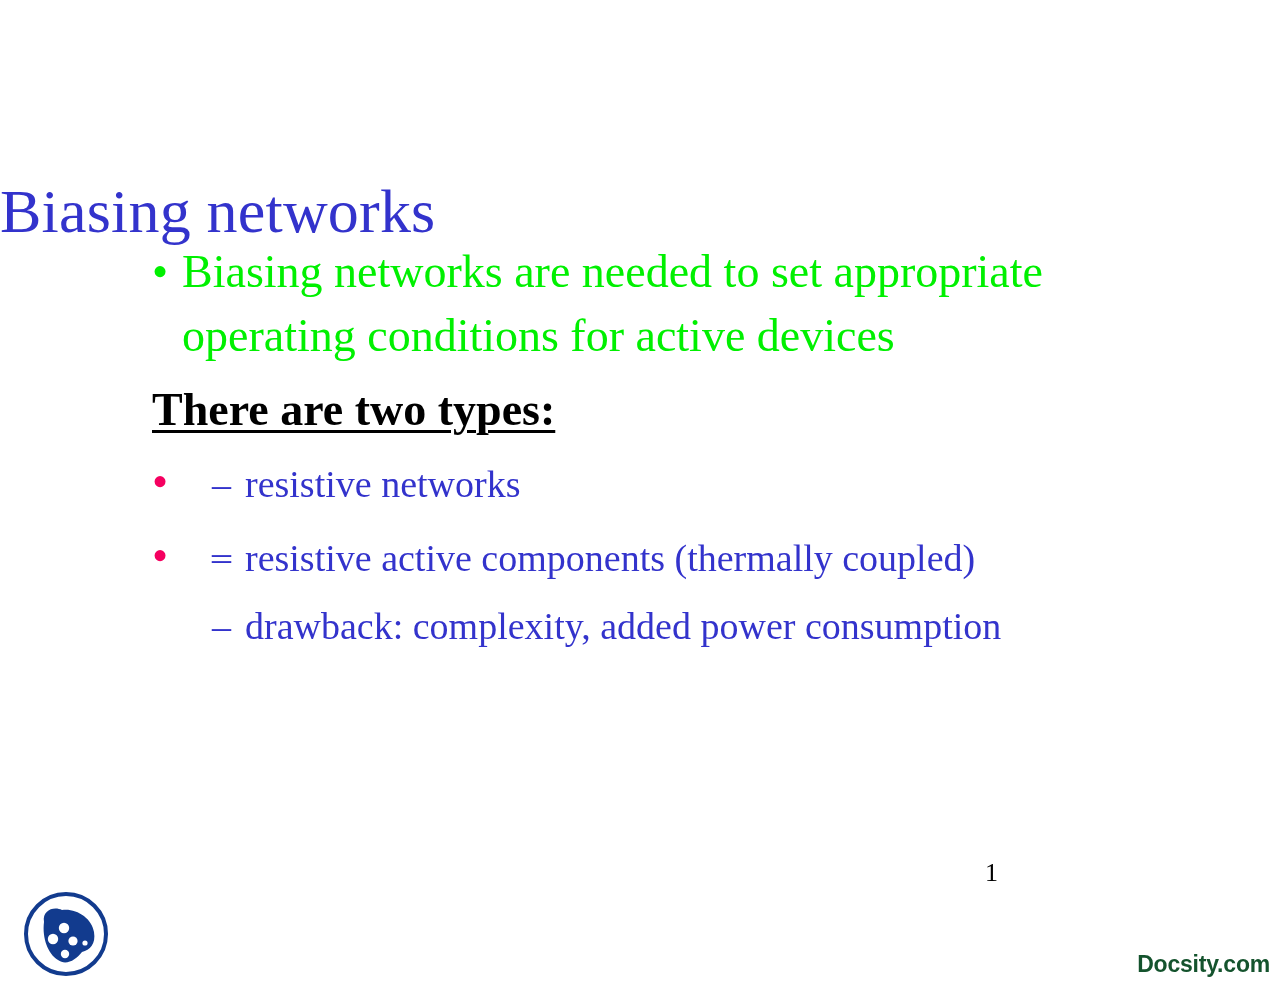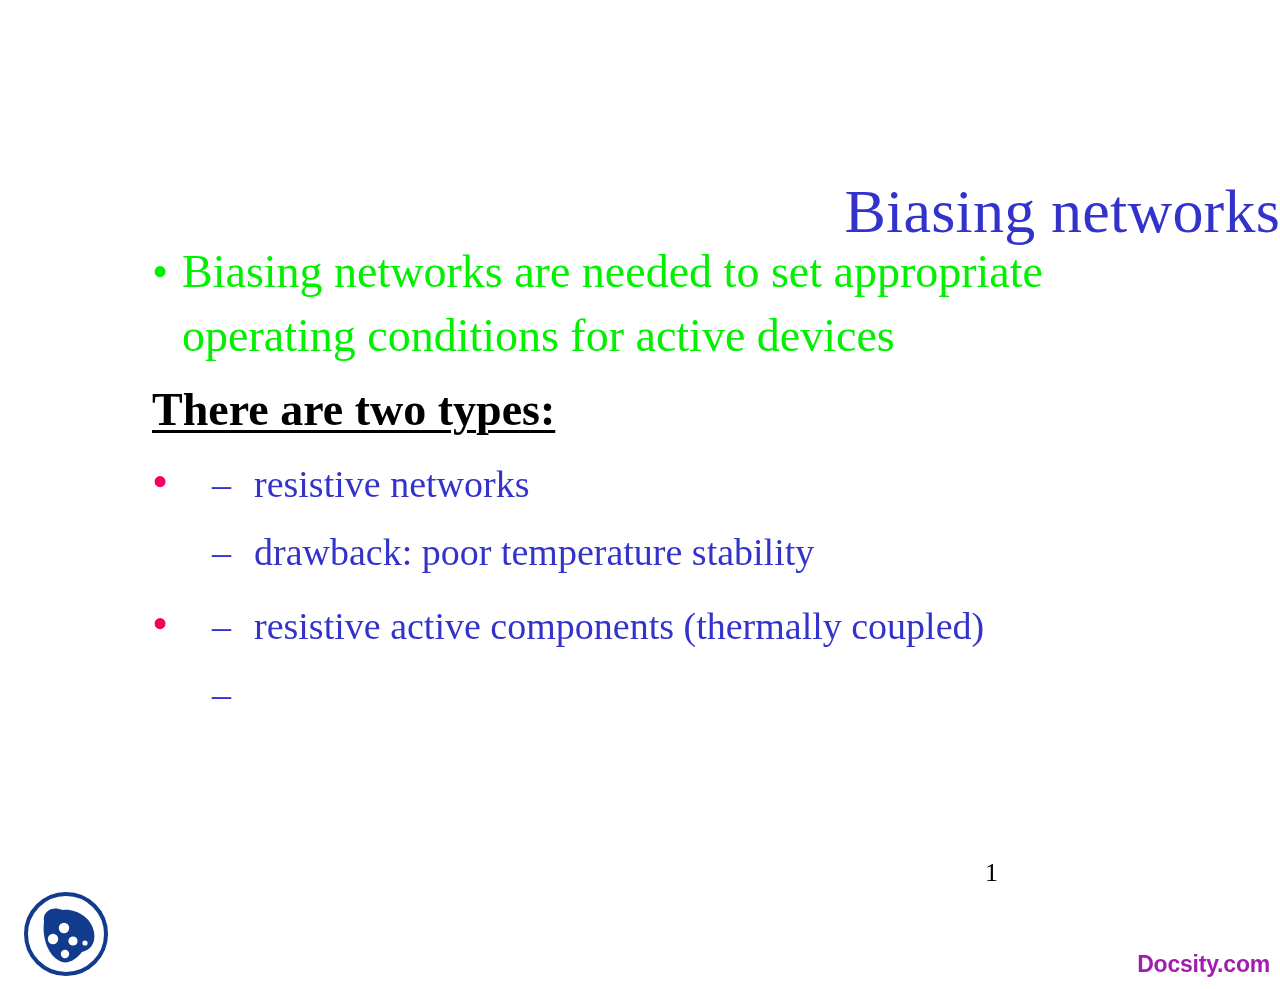--- a/index.html
+++ b/index.html
@@ -21,21 +21,21 @@
     inset: 0;
     background: #ffffff;
   }
 
   
   .slide-title {
     position: absolute;
     top: 138px;
     left: 0;
     width: 1280px;
-    text-align: right;
+    text-align: left;
     font-size: 62px;
     line-height: 1.0;
     color: #3333cc;
     font-weight: normal;
     letter-spacing: 0.2px;
   }
 
   
   .body-block {
     position: absolute;
@@ -94,21 +94,21 @@
   }
   .l2 .dash {
     position: absolute;
     left: 212px;
     top: 0;
     font-size: 38px;
     line-height: 68px;
   }
   .l2 .text {
     display: block;
-    margin-left: 42px;
+    margin-left: 33px;
   }
 
   .c-green { color: #00f000; }
   .c-pink  { color: #f50060; }
   .c-blue  { color: #3333cc; }
   .c-black { color: #000000; }
 
   
   .gap-after-green { margin-top: 10px; }
   .gap-after-head  { margin-top: 8px; }
@@ -136,21 +136,21 @@
 
   
   .brand {
     position: absolute;
     right: 10px;
     top: 950px;
     font-family: "Liberation Sans", "DejaVu Sans", sans-serif;
     font-size: 23px;
     line-height: 28px;
     font-weight: bold;
-    color: #a21caf;
+    color: #14532d;
     letter-spacing: -0.2px;
   }
 </style>
 </head>
 <body>
 
 <div class="slide">
 
   <h1 class="slide-title">Biasing networks</h1>
 
@@ -169,34 +169,34 @@
       <span class="bullet c-pink">•</span>
     </div>
 
     <div class="line l2">
       <span class="dash c-blue">–</span>
       <span class="text c-blue">resistive networks</span>
     </div>
 
     <div class="line l2">
       <span class="dash c-blue">–</span>
-      <span class="text c-blue">drawback: poor temperature stability</span>
     </div>
 
     <div class="line l1 gap-before-active">
       <span class="bullet c-pink">•</span>
     </div>
 
     <div class="line l2">
       <span class="dash c-blue">–</span>
       <span class="text c-blue">resistive active components (thermally coupled)</span>
     </div>
 
     <div class="line l2">
       <span class="dash c-blue">–</span>
+      <span class="text c-blue">drawback: complexity, added power consumption</span>
     </div>
 
   </div>
 
   <div class="page-number">1</div>
 
   <div class="logo">
     <svg viewBox="0 0 92 92" xmlns="http://www.w3.org/2000/svg" aria-hidden="true">
       <circle cx="46" cy="46" r="40" fill="none" stroke="#123b8e" stroke-width="4"></circle>
       <path d="M24 34 C22 22 34 18 42 22 C56 20 72 30 74 44

